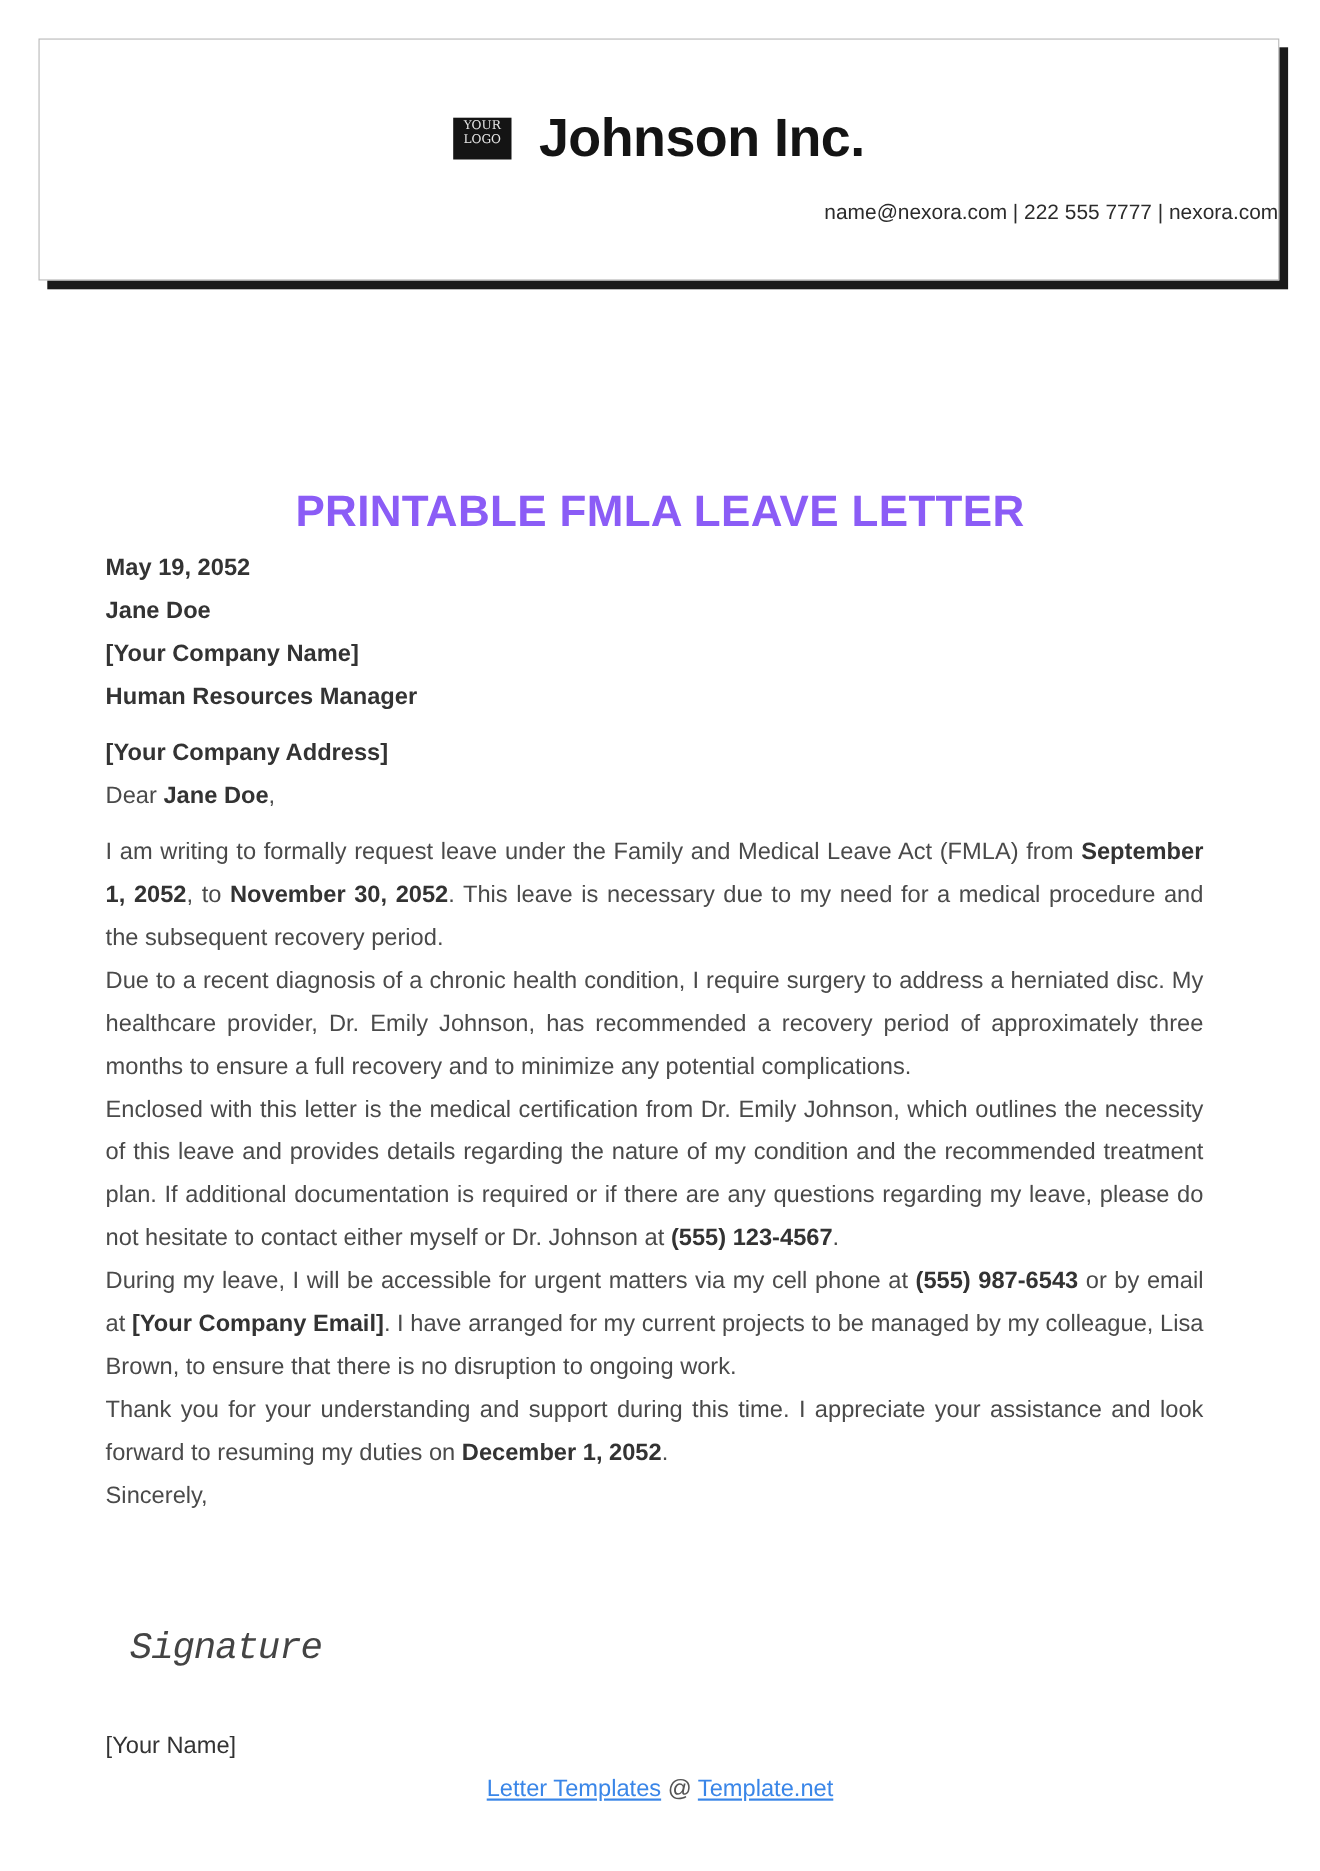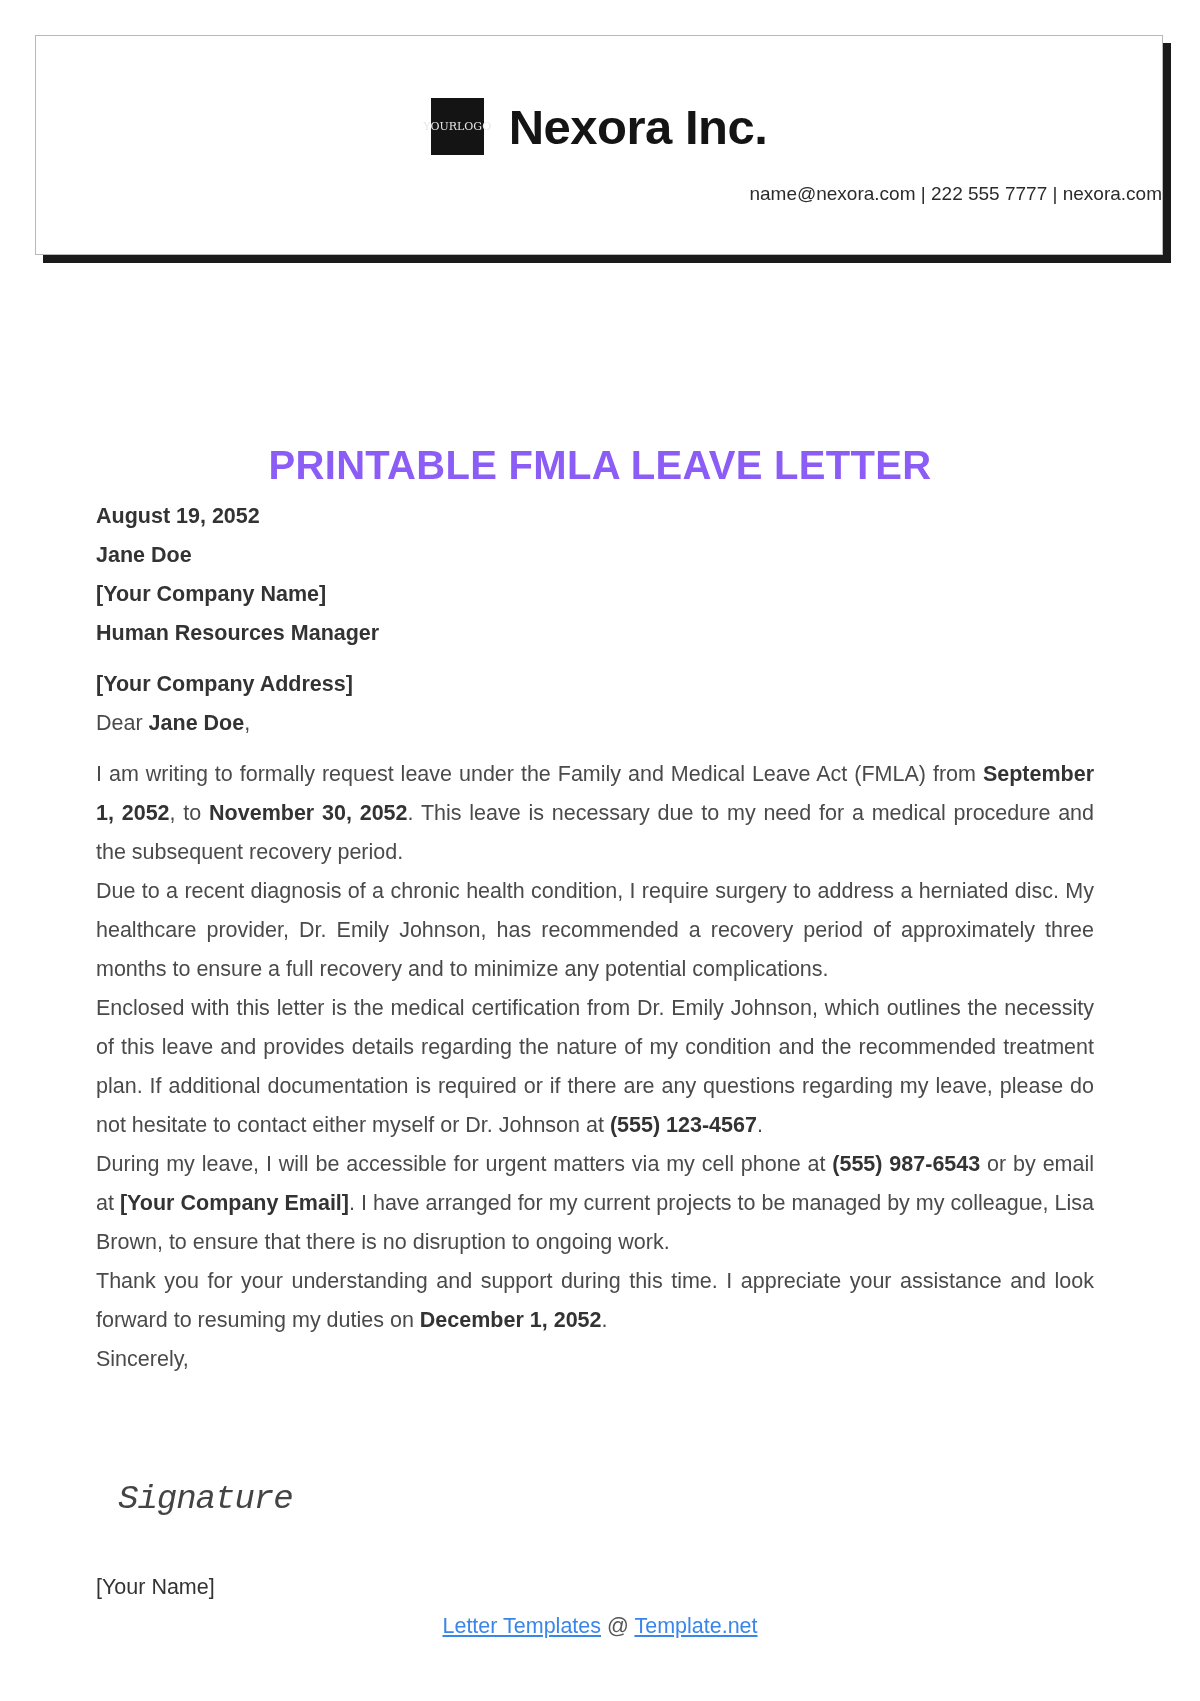--- a/index.html
+++ b/index.html
@@ -5,22 +5,22 @@
   html, body { margin: 0; padding: 0; background: #ffffff; }
   body { width: 1200px; height: 1701px; position: relative; overflow: hidden;
          font-family: "Liberation Sans", "DejaVu Sans", sans-serif; color: #333; }
   .header-box {
     position: absolute; left: 35px; top: 35px; width: 1128px; height: 220px;
     background: #fff; border: 1px solid #b8b8b8; box-sizing: border-box;
     box-shadow: 8px 8px 0 #1a1a1a;
   }
   .brand-row { position: absolute; top: 62px; left: 0; right: 0;
     display: flex; justify-content: center; align-items: center; }
-  .logo { width: 53px; height: 57px; background: #141414; color: #e8e8e8;
-    display: flex; flex-direction: row; align-items: center; justify-content: center;
+  .logo { width: 53px; height: 38px; background: #141414; color: #e8e8e8;
+    display: flex; flex-direction: column; align-items: center; 
     font-family: "DejaVu Serif", "Liberation Serif", serif; font-size: 11px; line-height: 13px; margin-right: 25px; }
   .company-name { font-size: 49px; font-weight: bold; color: #141414; letter-spacing: -0.5px; }
   .contact { position: absolute; top: 147px; left: 0; right: 0; text-align: right;
     font-size: 19px; color: #2b2b2b; }
   .title { position: absolute; top: 443px; left: 0; right: 0; text-align: center;
     font-size: 40px; font-weight: bold; color: #8b5cf6; letter-spacing: 0.3px; }
   .content { position: absolute; left: 96px; width: 998px; top: 497px; font-size: 21.5px; color: #4a4a4a; }
   .line { height: 39px; line-height: 39px; white-space: nowrap; }
   .bold { font-weight: bold; color: #333; }
   .gap { height: 12px; }
@@ -34,29 +34,29 @@
 </style>
 </head>
 <body>
 
 <div class="header-box">
   <div class="brand-row">
     <div class="logo">
       <span>YOUR</span>
       <span>LOGO</span>
     </div>
-    <div class="company-name">Nexora Inc.</div>
+    <div class="company-name">Johnson Inc.</div>
   </div>
   <div class="contact">name@nexora.com | 222 555 7777 | nexora.com</div>
 </div>
 
 <div class="title">PRINTABLE FMLA LEAVE LETTER</div>
 
 <div class="content">
-  <div class="line bold">August 19, 2052</div>
+  <div class="line bold">May 19, 2052</div>
   <div class="line bold">Jane Doe</div>
   <div class="line bold">[Your Company Name]</div>
   <div class="line bold">Human Resources Manager</div>
   <div class="gap"></div>
   <div class="line bold">[Your Company Address]</div>
   <div class="line"><span>Dear </span><b>Jane Doe</b><span>,</span></div>
   <div class="gap"></div>
   <div class="para"><span>I am writing to formally request leave under the Family and Medical Leave Act (FMLA) from </span><b>September 1, 2052</b><span>, to </span><b>November 30, 2052</b><span>. This leave is necessary due to my need for a medical procedure and the subsequent recovery period.</span></div>
   <div class="para"><span>Due to a recent diagnosis of a chronic health condition, I require surgery to address a herniated disc. My healthcare provider, Dr. Emily Johnson, has recommended a recovery period of approximately three months to ensure a full recovery and to minimize any potential complications.</span></div>
   <div class="para"><span>Enclosed with this letter is the medical certification from Dr. Emily Johnson, which outlines the necessity of this leave and provides details regarding the nature of my condition and the recommended treatment plan. If additional documentation is required or if there are any questions regarding my leave, please do not hesitate to contact either myself or Dr. Johnson at </span><b>(555) 123-4567</b><span>.</span></div>

